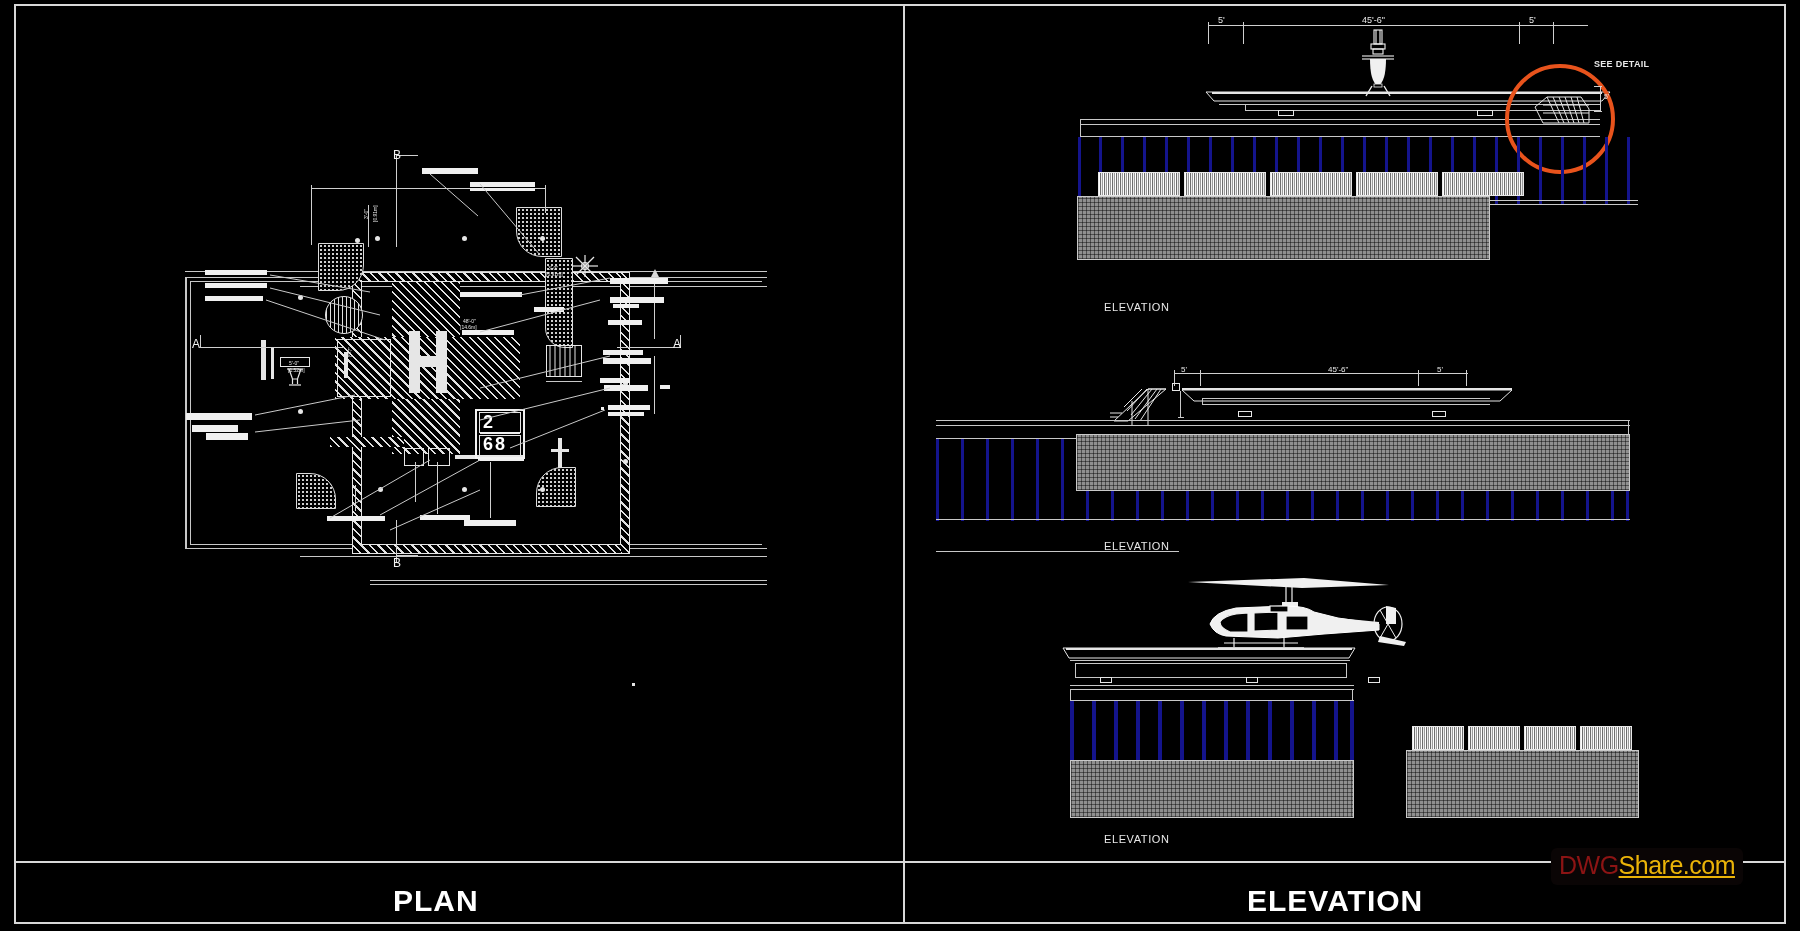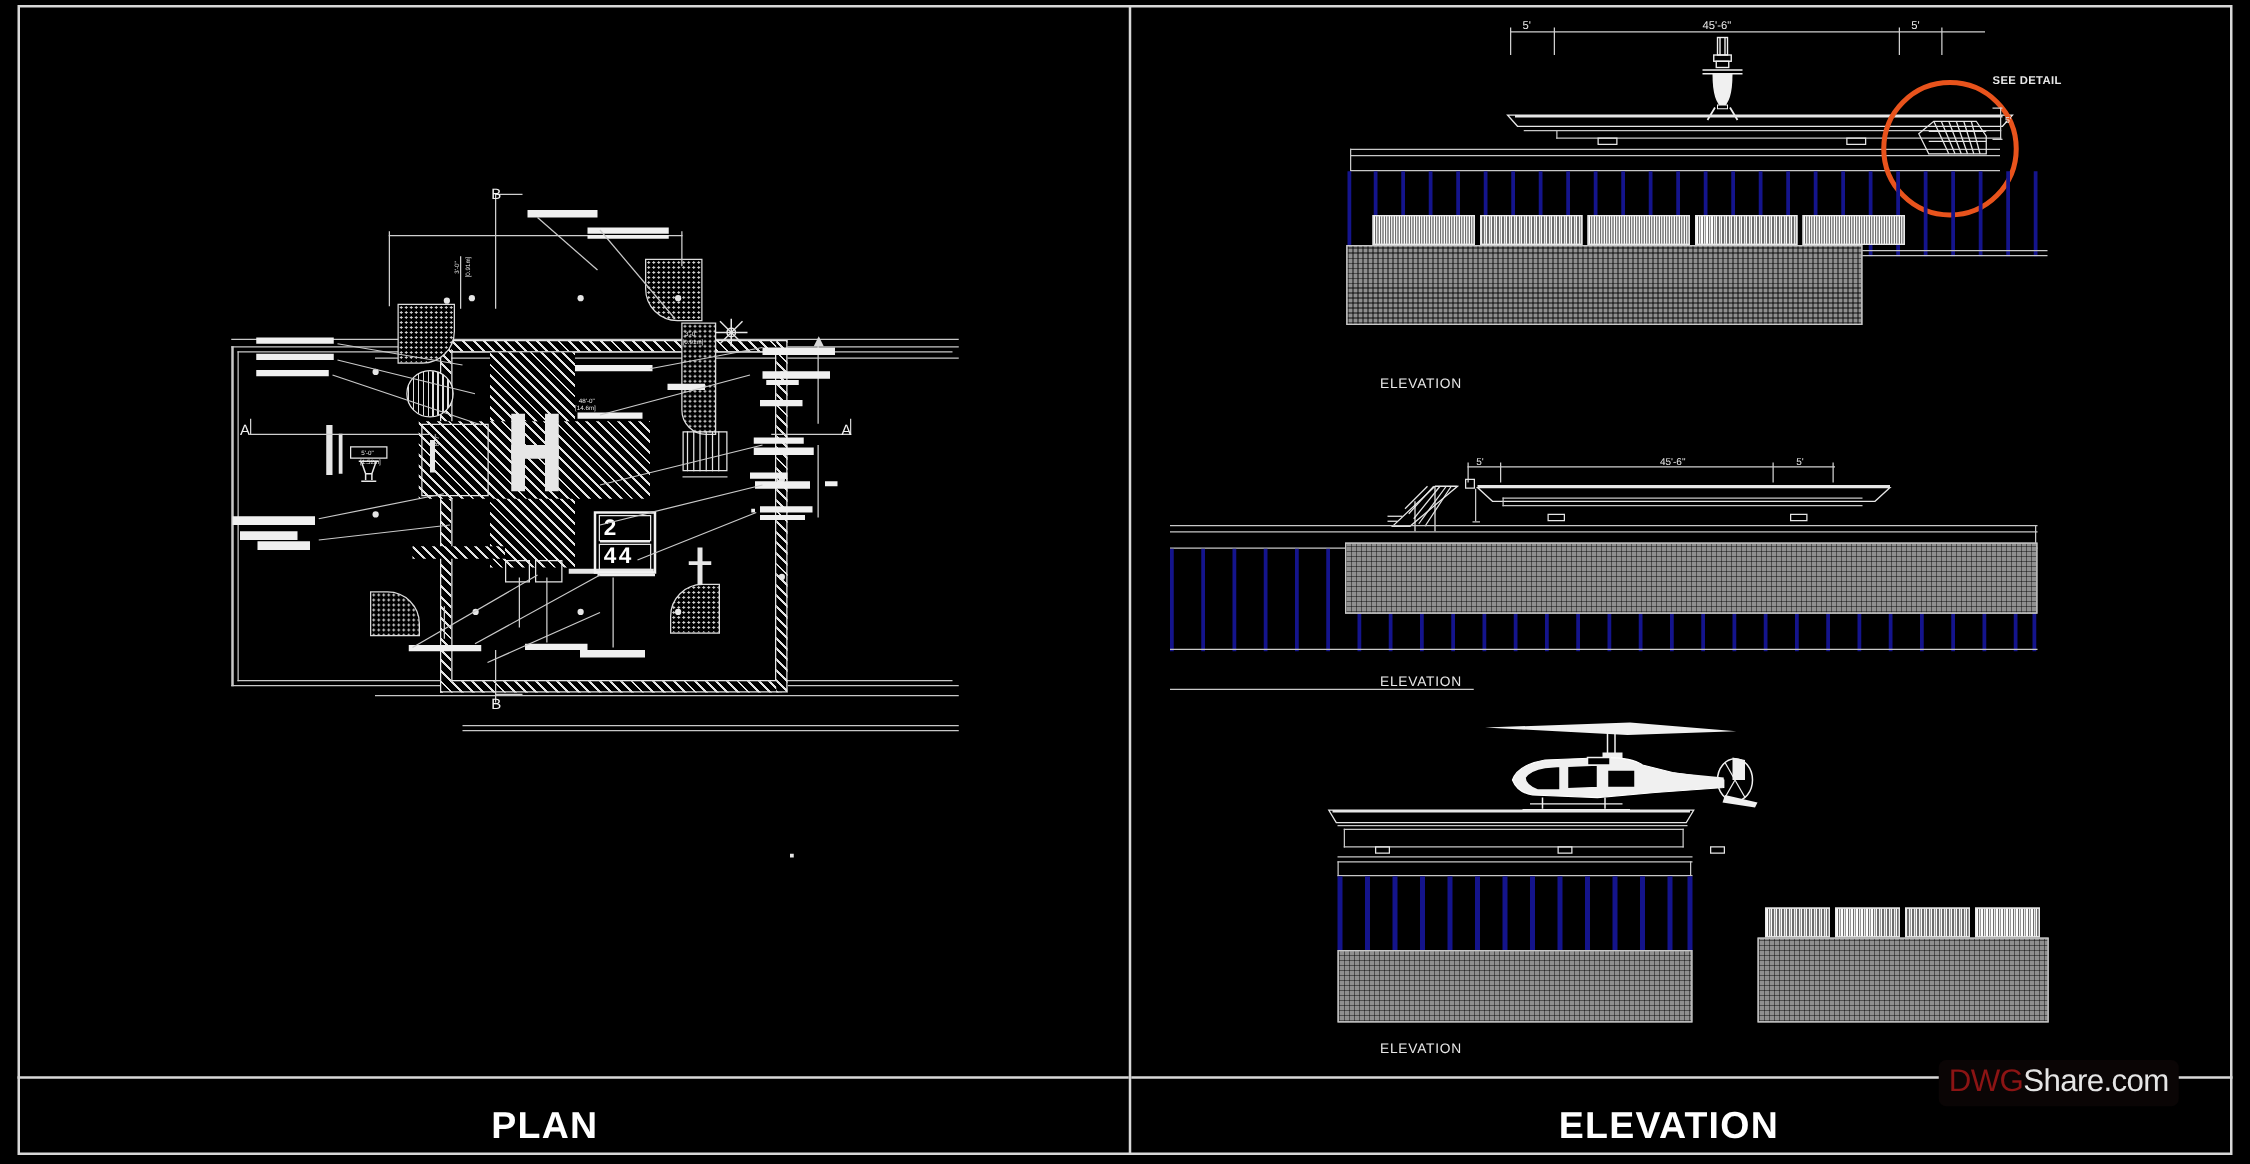--- a/index.html
+++ b/index.html
@@ -57,21 +57,21 @@
     left: 1551px; top: 848px;
     padding: 3px 8px 5px 8px;
     border-radius: 6px;
     background: #0a0505;
     font-size: 25px;
     font-family: "Liberation Sans", sans-serif;
     letter-spacing: -0.5px;
     white-space: nowrap;
   }
   .wm-red { color: #8c1414; }
-  .wm-gray { color: #e5e5e5; }
+  .wm-gray { color: #eab308; text-decoration: underline; }
 
   
   .ln { position: absolute; background: #e6e6e6; }
   .ln-thin { position: absolute; background: #c8c8c8; }
   .ln-dim { position: absolute; background: #cfcfcf; }
   .blue { position: absolute; background: #14148c; }
   .lbl {
     position: absolute; color: #e8e8e8;
     font-size: 9px; font-family: "Liberation Sans", sans-serif;
     white-space: nowrap; letter-spacing: 0.3px;
@@ -248,21 +248,21 @@
     <div class="ln" style="left:623px; top:459px; width:5px; height:5px; border-radius:50%;"></div>
     <div class="ln" style="left:378px; top:487px; width:5px; height:5px; border-radius:50%;"></div>
     <div class="ln" style="left:462px; top:487px; width:5px; height:5px; border-radius:50%;"></div>
     <div class="ln" style="left:540px; top:487px; width:5px; height:5px; border-radius:50%;"></div>
 
     <div class="box-ol2" style="left:475px; top:409px; width:50px; height:50px;">
     </div>
     <div class="box-ol" style="left:479px; top:412px; width:42px; height:21px;"></div>
     <div class="box-ol" style="left:479px; top:435px; width:42px; height:21px;"></div>
     <div class="sign-digit" style="left:483px; top:412px; font-size:18px;">2</div>
-    <div class="sign-digit" style="left:483px; top:434px; font-size:18px;">44</div>
+    <div class="sign-digit" style="left:483px; top:434px; font-size:18px;">68</div>
     <div class="noteblur" style="left:480px; top:432px; width:40px; height:2px;"></div>
     <div class="noteblur" style="left:478px; top:459px; width:46px; height:2px;"></div>
 
     <div class="ln-dim" style="left:311px; top:185px; width:1px; height:60px;"></div>
     <div class="ln-dim" style="left:311px; top:188px; width:235px; height:1px;"></div>
     <div class="ln-dim" style="left:545px; top:185px; width:1px; height:28px;"></div>
     <div class="ln-dim" style="left:368px; top:205px; width:1px; height:42px;"></div>
     <div class="ln-dim" style="left:396px; top:155px; width:1px; height:92px;"></div>
     <div class="ln-dim" style="left:396px; top:155px; width:22px; height:1px;"></div>
     <div class="lbl-sec" style="left:393px; top:148px; font-size:12px;">B</div>

